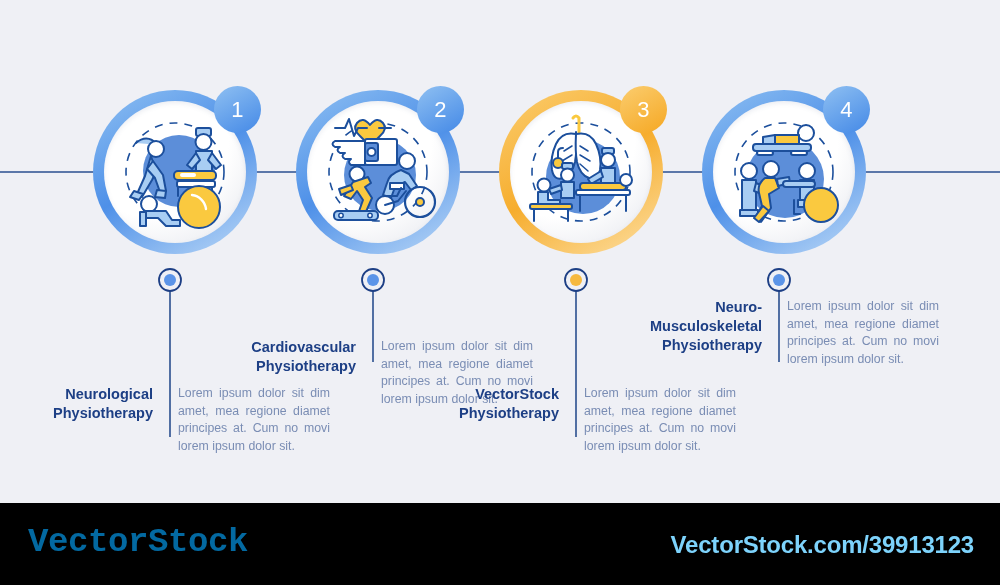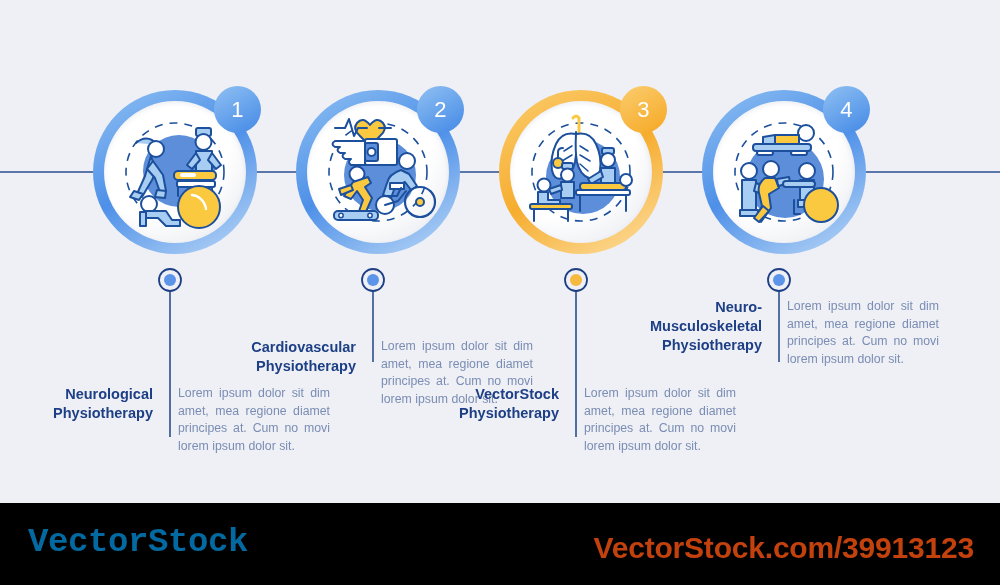--- a/index.html
+++ b/index.html
@@ -63,21 +63,21 @@
     position:absolute; left:0; top:503px;
     width:1000px; height:82px; background:#000000;
   }
   .vs-logo {
     position:absolute; left:28px; top:20px;
     color:#0369a1; font-size:34px; font-weight:bold;
     letter-spacing:-.4px; font-family:Liberation Mono, monospace;
   }
   .vs-url {
     position:absolute; right:26px; top:28px;
-    color:#c2410c; font-size:30px; font-weight:bold;
+    color:#7dd3fc; font-size:24px; font-weight:bold;
     letter-spacing:-.2px; font-family:"Liberation Sans", sans-serif;
   }
 </style>
 </head>
 <body>
 
 <div class="canvas">
 
   <svg class="timeline-svg" viewBox="0 0 1000 503">
     <line x1="0" y1="172" x2="1000" y2="172" stroke="#2a4f8f" stroke-width="1.6"></line>

